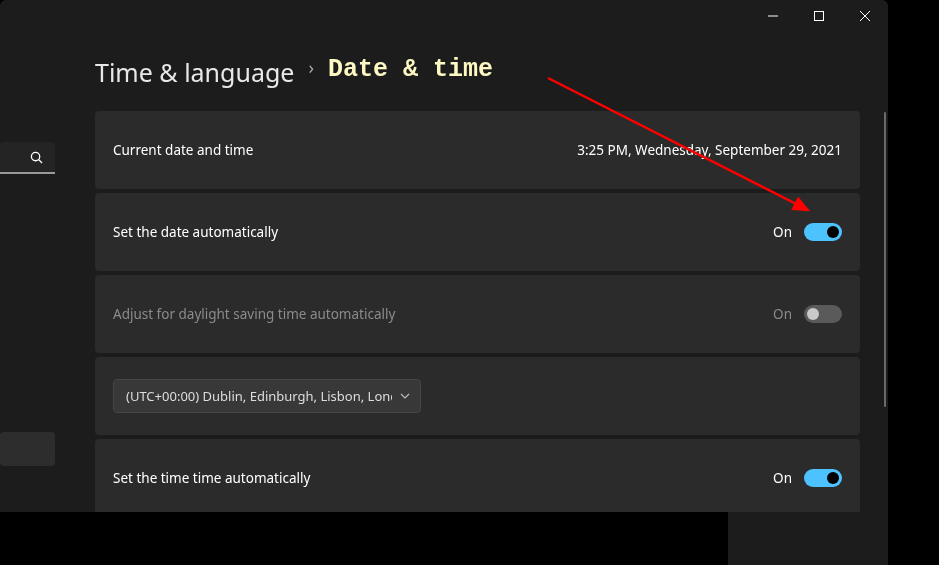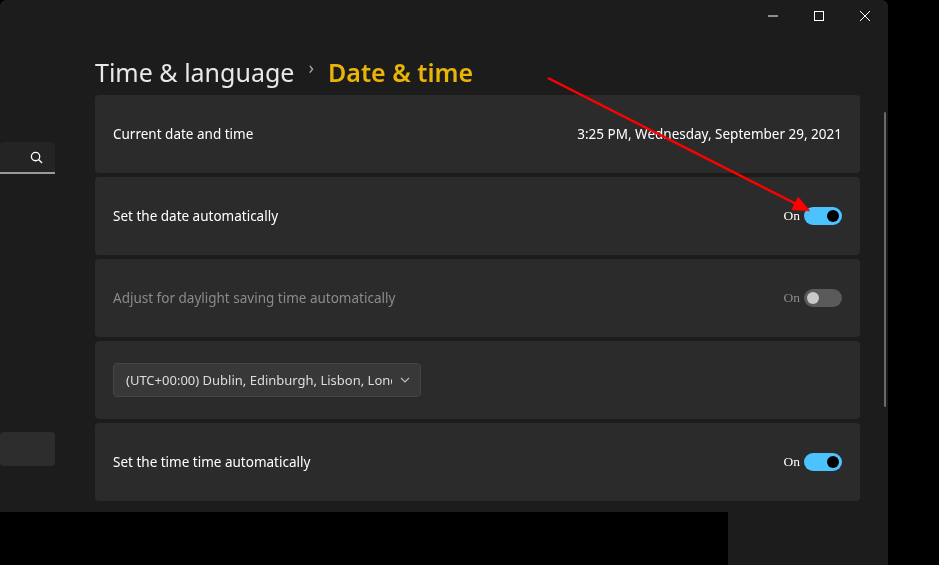--- a/index.html
+++ b/index.html
@@ -1,30 +1,30 @@
 <!DOCTYPE html>
 <html><head>
 <meta charset="utf-8">
 <style>
   html,body{margin:0;padding:0;background:#000;height:565px;width:939px;overflow:hidden;font-family:"Segoe UI",system-ui,sans-serif;color:#fff;}
   .window{position:absolute;left:0;top:0;width:888px;height:565px;background:#1c1c1c;border-radius:6px;overflow:hidden;}
   .titlebar{height:32px;display:flex;justify-content:flex-end;align-items:center;}
   .winbtn{width:46px;height:32px;display:flex;align-items:center;justify-content:center;color:#fff;}
   .winbtn svg{width:10px;height:10px;stroke:#fff;fill:none;stroke-width:1;}
   .content{position:absolute;left:95px;right:28px;top:55px;bottom:0;}
-  .breadcrumb{font-size:25px;display:flex;align-items:flex-start;gap:14px;margin-bottom:6px;font-weight:400;color:#e8e8e8;}
+  .breadcrumb{font-size:25px;display:flex;align-items:flex-start;gap:14px;margin-bottom:22px;font-weight:400;color:#e8e8e8;}
   .breadcrumb .chev{font-size:18px;color:#aaa;}
-  .breadcrumb .active{font-weight:600;color:#eab308;}
+  .breadcrumb .active{font-weight:600;color:#fef9c3;font-family:Liberation Mono, monospace;}
   .settings-list{display:flex;flex-direction:column;gap:4px;position:relative;}
   .row{background:#2b2b2b;border-radius:4px;padding:0 18px;height:78px;display:flex;align-items:center;font-size:13.5px;color:#fff;}
   .row.disabled{color:#8b8b8b;}
   .row .left{display:flex;align-items:center;gap:18px;flex:1;}
   .row .icon-slot{width:18px;display:flex;justify-content:center;}
   .row .value{margin-left:auto;color:#fff;font-size:13.5px;}
-  .toggle-wrap{display:flex;align-items:center;gap:4px;font-family:Liberation Serif, serif;}
+  .toggle-wrap{display:flex;align-items:center;gap:12px;}
   .toggle{width:38px;height:18px;border-radius:10px;position:relative;}
   .toggle .knob{width:12px;height:12px;border-radius:50%;position:absolute;top:3px;}
   .toggle.on{background:#4cc2ff;}
   .toggle.on .knob{background:#000;right:3px;}
   .toggle.off{background:#5a5a5a;}
   .toggle.off .knob{background:#c9c9c9;left:3px;}
   .select{background:#383838;border:1px solid #454545;border-radius:4px;height:32px;display:flex;align-items:center;padding:0 10px 0 12px;font-size:13px;color:#ddd;width:284px;justify-content:space-between;gap:8px;}
   .select-text{white-space:nowrap;overflow:hidden;text-overflow:clip;}
   .chev-down{width:10px;height:10px;flex-shrink:0;}
   .button{background:#383838;border:1px solid #454545;border-radius:4px;height:32px;display:flex;align-items:center;justify-content:center;padding:0 22px;font-size:13px;color:#d8d8d8;}

